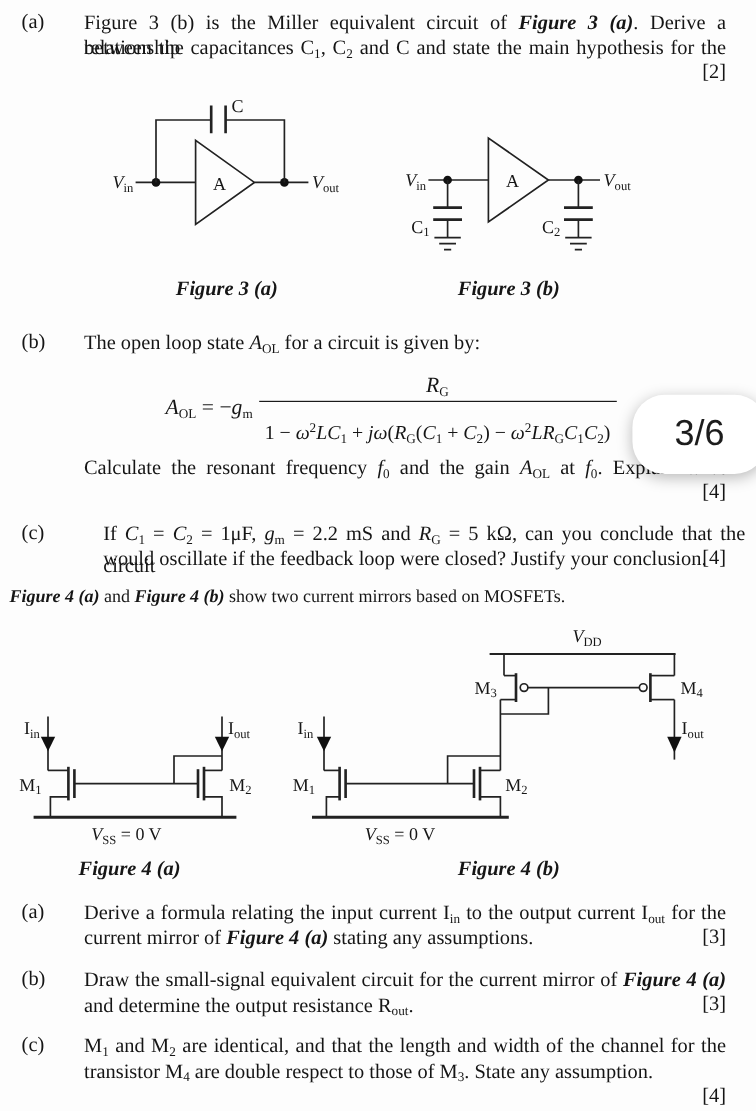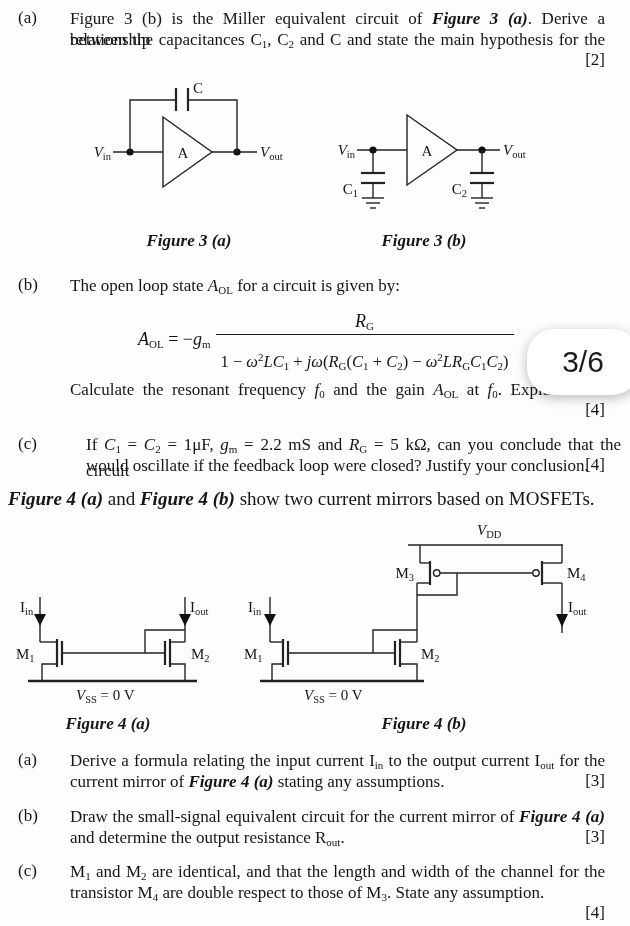--- a/index.html
+++ b/index.html
@@ -1,20 +1,20 @@
 <!DOCTYPE html>
 <html><head>
 <meta charset="utf-8">
 <style>
   html,body{margin:0;padding:0;}
   #page{position:relative;width:630px;height:926px;background:#fdfdfd;overflow:hidden;
         font-family:"Liberation Serif","DejaVu Serif",serif;color:#151515;}
   .qlabel{position:absolute;left:18px;font-size:17px;}
   .para{position:absolute;left:70px;width:535px;font-size:17px;}
-  .para-wide{position:absolute;left:8px;width:597px;font-size:19px;}
+  .para-wide{position:absolute;left:8px;width:597px;font-size:15px;}
   .tline{height:21px;line-height:21px;white-space:nowrap;}
   .jl{text-align:justify;text-align-last:justify;white-space:normal;}
   .mark{position:absolute;right:25px;font-size:17px;}
   .sg-i{font-style:italic;}
   .sg-b{font-style:italic;font-weight:700;}
   .sg-s{font-size:11px;vertical-align:-3px;}
   .sg-p{font-size:11px;vertical-align:6px;}
   
   .formula{position:absolute;left:138px;top:311px;display:flex;align-items:center;font-size:18px;}
   .formula .tline{white-space:nowrap;}

